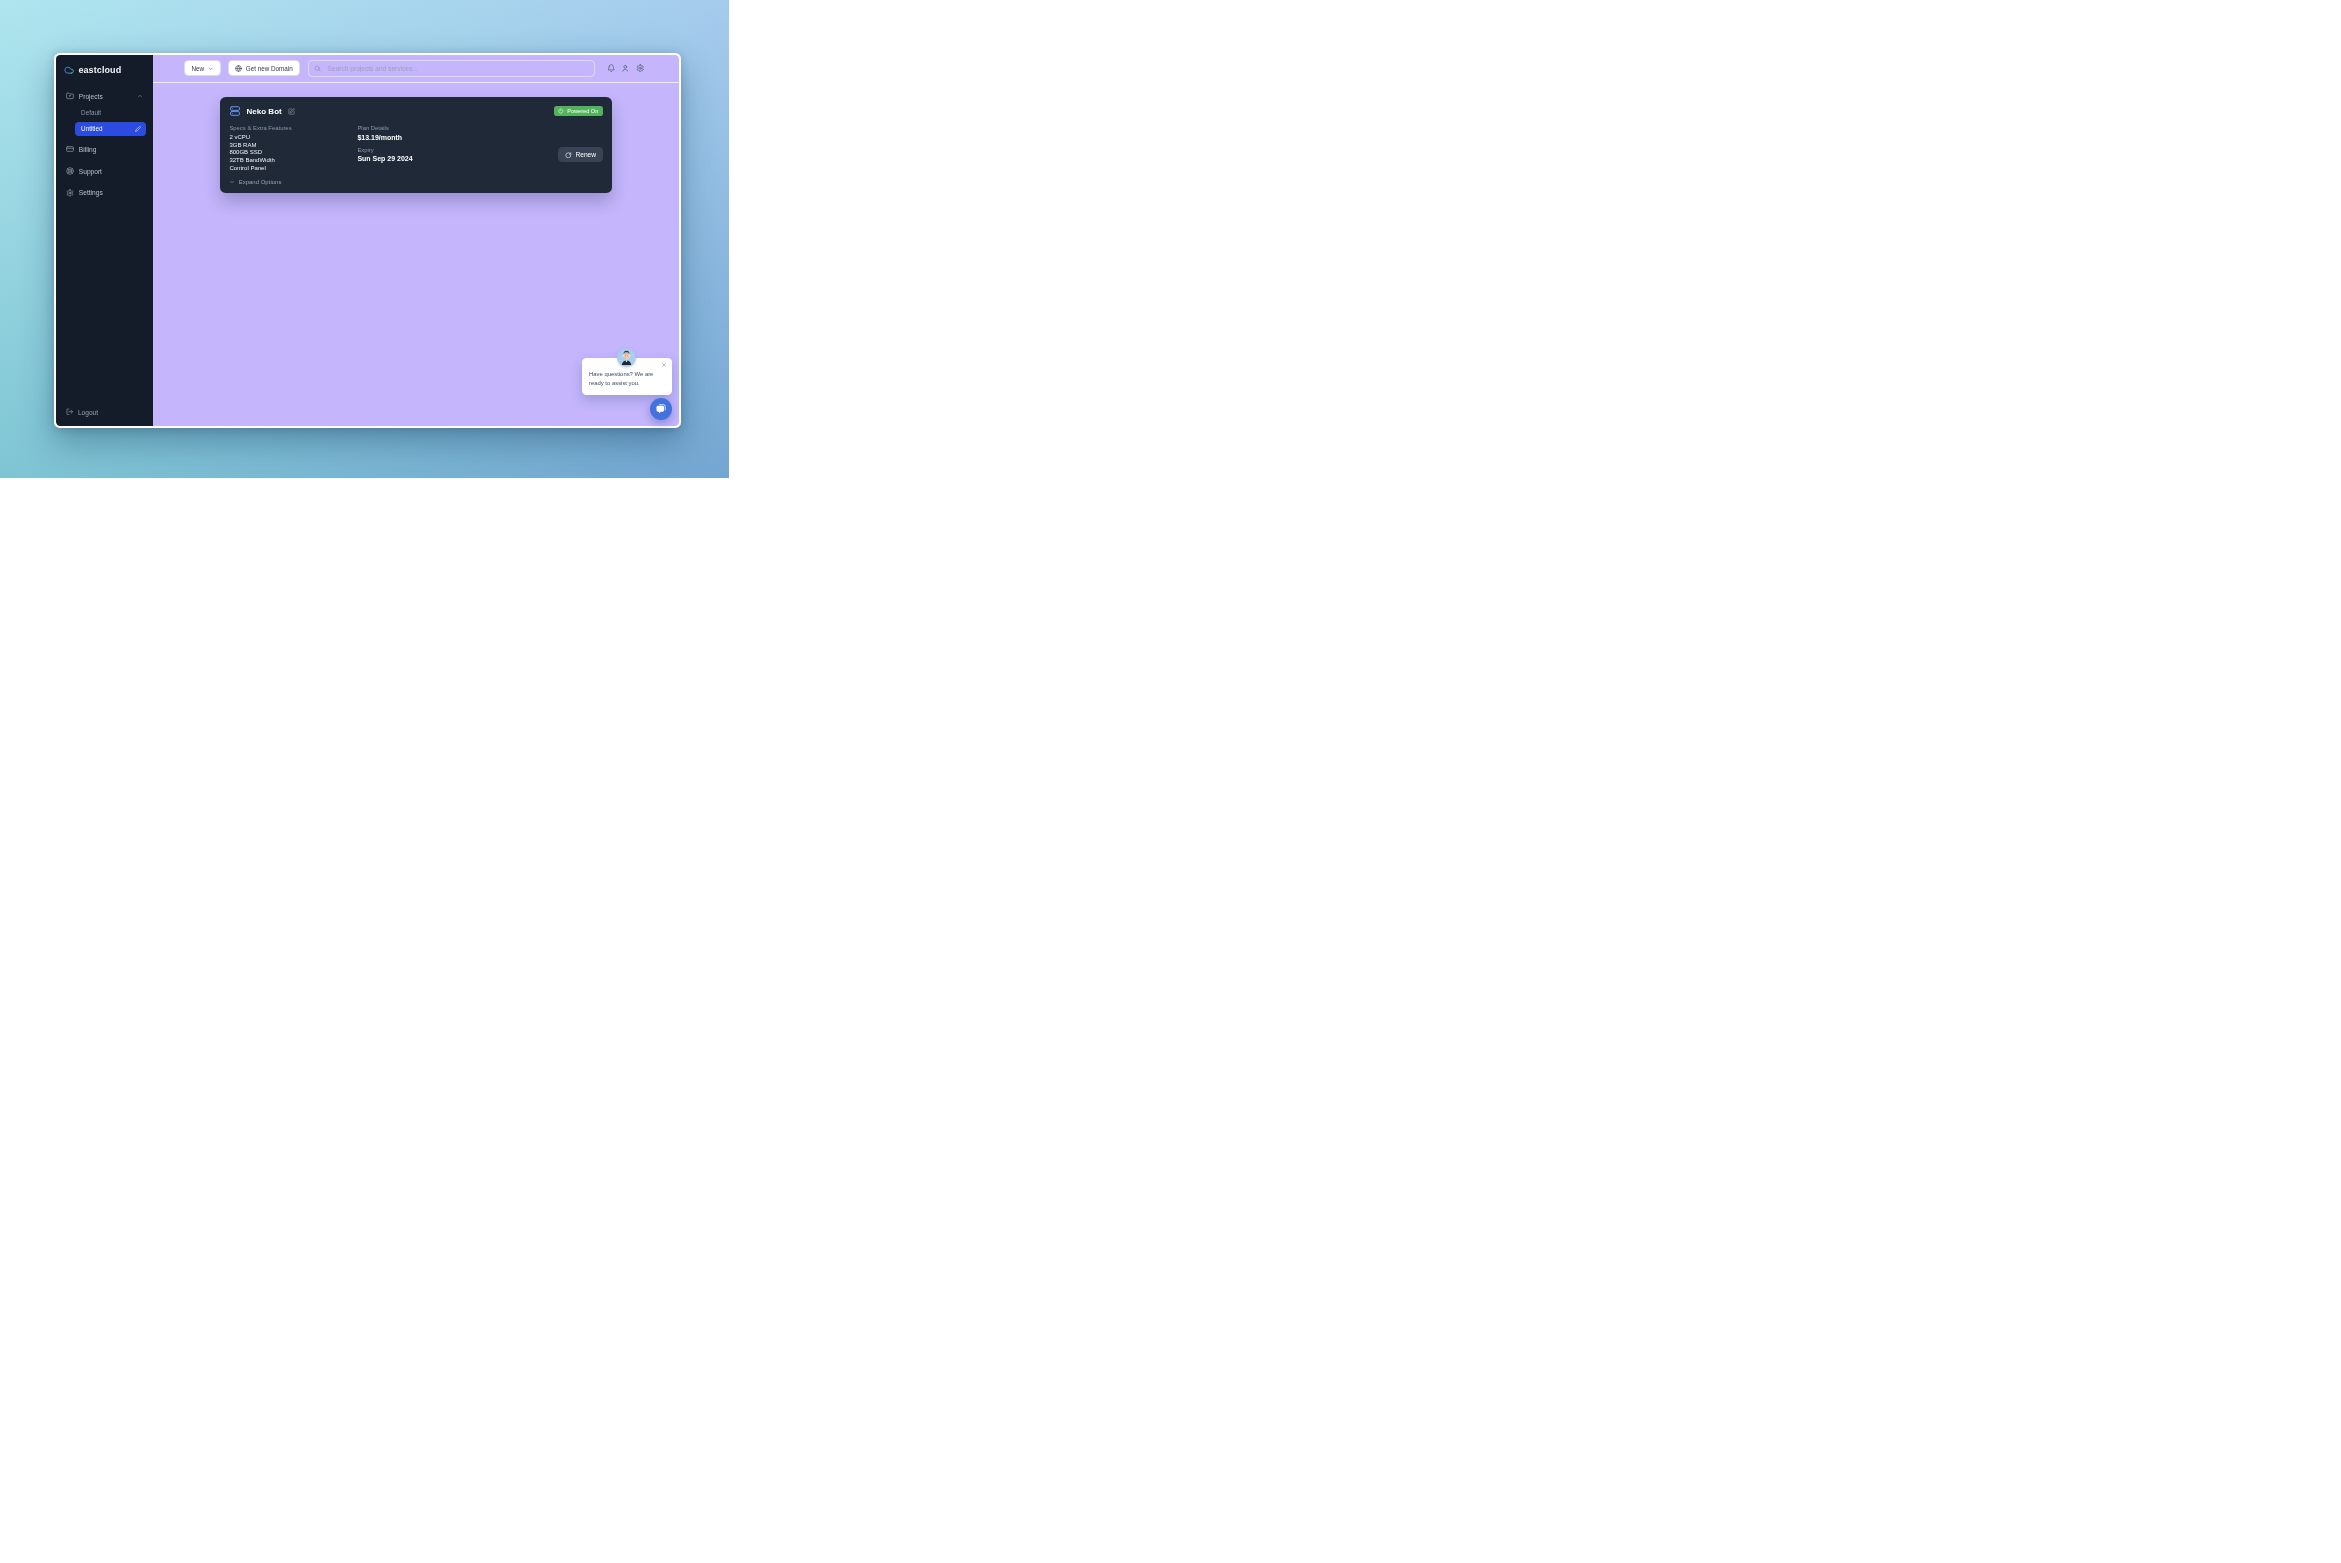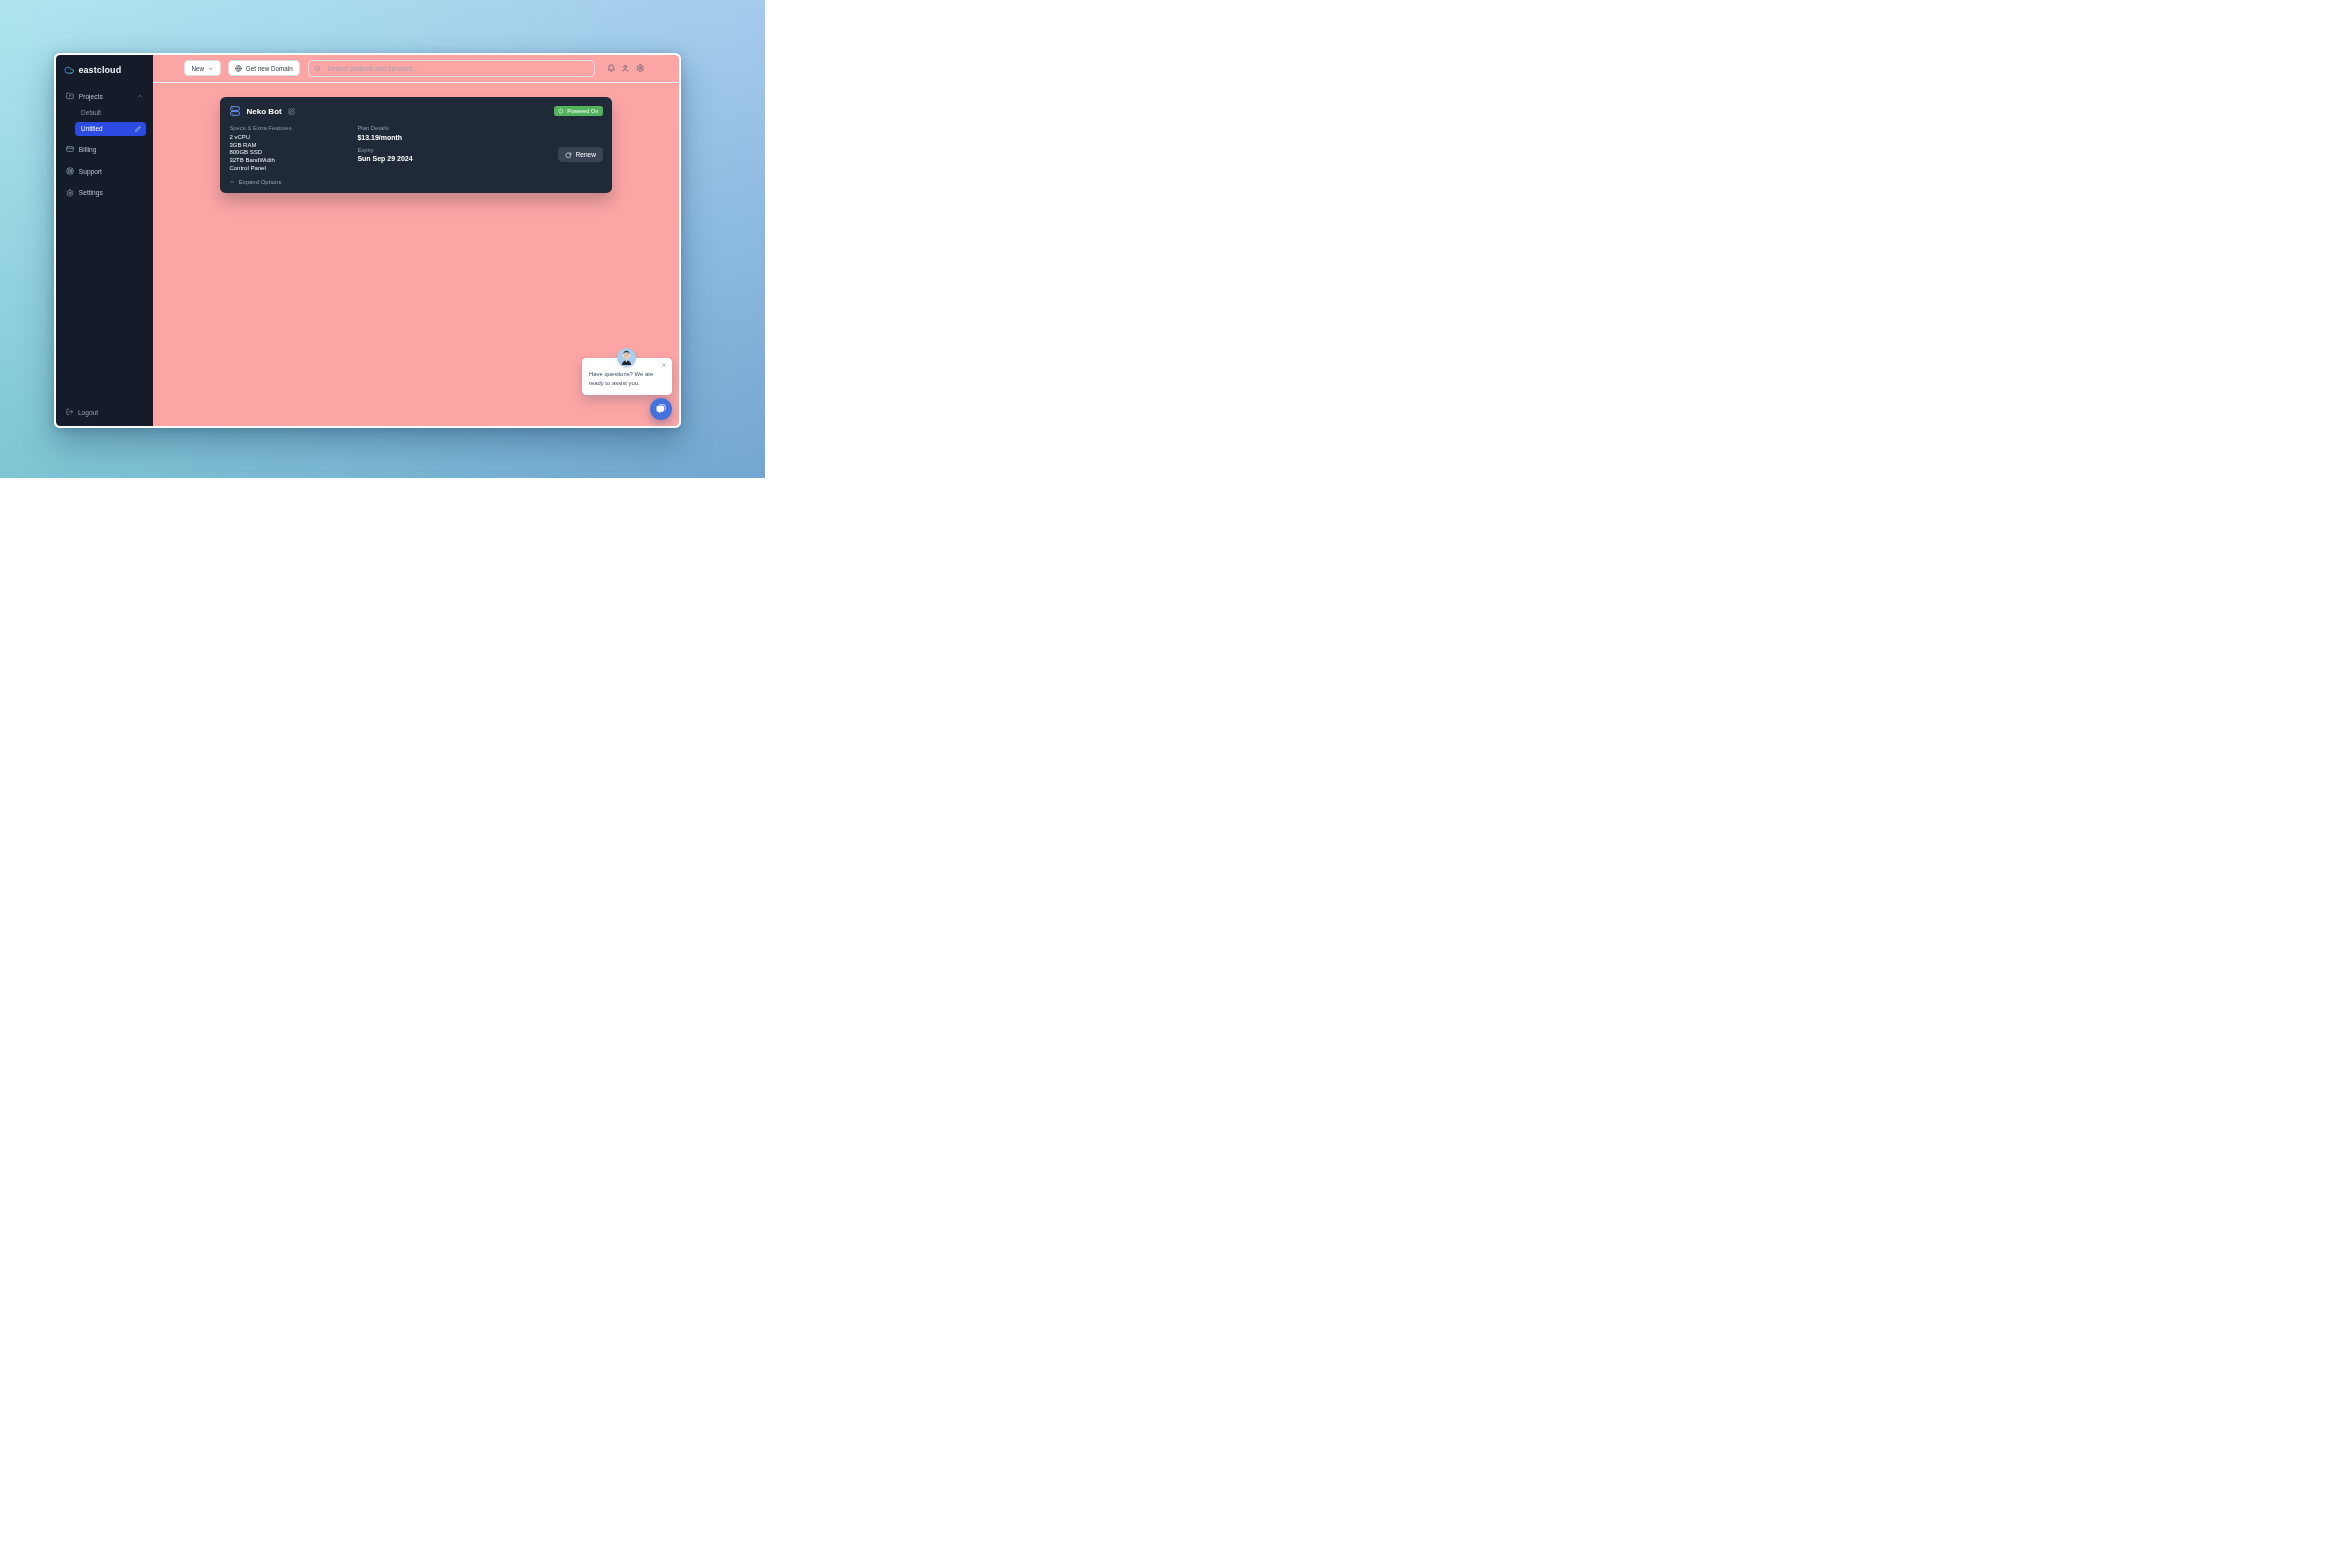--- a/index.html
+++ b/index.html
@@ -4,21 +4,20 @@
 <style>
   html,body{margin:0;padding:0;}
   body{font-family:"Liberation Sans",sans-serif;}
   .screen{
     position:relative;
     width:729px;height:478px;
     overflow:hidden;
     background-image:
       linear-gradient(to bottom, rgba(255,255,255,.28), rgba(8,40,60,.12)),
       linear-gradient(to right, #8fdbe8, #82b7e6);
-    padding-left: 36px;
   }
   
   .window{
     position:absolute;left:54px;top:53px;width:627px;height:375px;
     background:#ffffff;border-radius:5.6px;box-sizing:border-box;padding:1.9px;
     box-shadow:0 14px 33px rgba(20,60,95,.38), 0 1.9px 8.4px rgba(20,60,95,.22);
   }
   .window-inner{display:flex;width:100%;height:100%;border-radius:4.2px;overflow:hidden;}
   
   .sidebar{
@@ -33,21 +32,21 @@
   .nav-row .spacer{flex:1;}
   .subitems{margin:0.9px 0 3.7px 0;}
   .sub{height:14px;display:flex;align-items:center;margin:1.9px 0.9px 1.9px 14px;
     padding:0 5.6px;font-size:6.3px;color:#8d98aa;border-radius:3.7px;cursor:pointer;}
   .sub.selected{background:#2c4be0;color:#ffffff;justify-content:space-between;}
   .group{margin-top:5.6px;}
   .side-footer{padding:5.6px 9.8px 10.3px 9.8px;}
   .footer-row{display:flex;align-items:center;gap:4.7px;font-size:6.6px;color:#97a2b3;cursor:pointer;}
   .icon{display:inline-flex;align-items:center;justify-content:center;}
   
-  .main{flex:1;display:flex;flex-direction:column;background:#fca5a5;min-width:0;}
+  .main{flex:1;display:flex;flex-direction:column;background:#c4b5fd;min-width:0;}
   .topbar{
     height:27px;flex:0 0 27px;display:flex;align-items:center;
     padding:0 35px 0 31px;gap:6.6px;border-bottom:0.5px solid #edeff2;
   }
   .btn{
     display:inline-flex;align-items:center;gap:3.7px;height:16px;padding:0 6.6px;
     background:#fff;border:0.5px solid #d8dde4;border-radius:4.2px;
     font-size:6.3px;color:#303b4b;cursor:pointer;white-space:nowrap;
   }
   .search{

